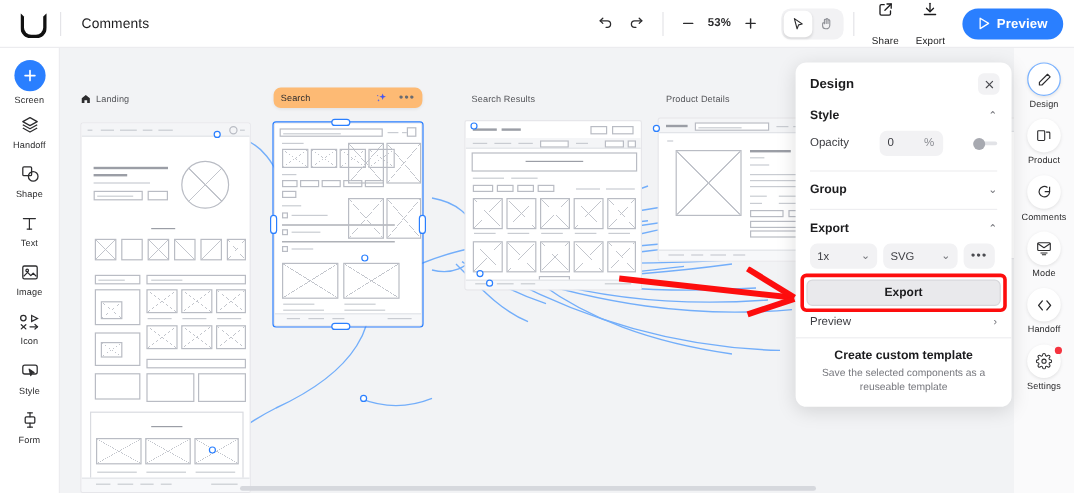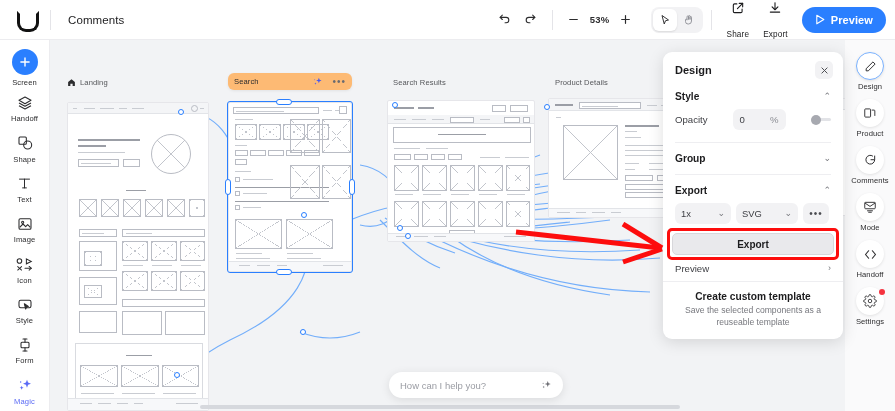--- a/index.html
+++ b/index.html
@@ -347,30 +347,20 @@
             <rect x="6" y="8" width="12" height="8" rx="1.5"></rect>
             <line x1="12" y1="3" x2="12" y2="8"></line>
             <line x1="12" y1="16" x2="12" y2="21"></line>
             <line x1="9" y1="3" x2="15" y2="3"></line>
             <line x1="9" y1="21" x2="15" y2="21"></line>
           </svg>
       </div>
       <div class="rail-lb">Form</div>
     </div>
 
-    <div class="rail-item magic">
-      <div class="rail-ico">
-        <svg width="16" height="16" viewBox="0 0 24 24" fill="#5b6bf5">
-            <path d="M15 4l1.6 4.4L21 10l-4.4 1.6L15 16l-1.6-4.4L9 10l4.4-1.6z"></path>
-            <path d="M7 13l.9 2.3L10 16l-2.1.8L7 19l-.9-2.2L4 16l2.1-.7z"></path>
-            <circle cx="5.5" cy="7.5" r="1.1"></circle>
-          </svg>
-      </div>
-      <div class="rail-lb">Magic</div>
-    </div>
   </div>
 
   <div class="canvas">
 
     <svg class="conn-layer">
       <g fill="none" stroke="#73aefa" stroke-width="1.15">
         <path d="M132,72 C180,72 185,118 200,150 C215,182 250,178 300,178"></path>
         <path d="M253,185 C270,230 245,270 180,300 C150,315 135,330 125,337"></path>
         <path d="M310,125 C340,130 345,150 355,160"></path>
         <path d="M310,185 C330,190 340,180 350,172"></path>
@@ -638,28 +628,20 @@
     <div class="handle" style="left:128px; top:69px;"></div>
     <div class="handle" style="left:251px; top:172px;"></div>
     <div class="handle" style="left:250px; top:289px;"></div>
     <div class="handle" style="left:347px; top:185px;"></div>
     <div class="handle" style="left:342px; top:62px;"></div>
     <div class="handle" style="left:355px; top:193px;"></div>
     <div class="handle" style="left:494px; top:64px;"></div>
     <div class="handle" style="left:124px; top:332px;"></div>
     <div class="handle" style="left:641px; top:170px;"></div>
 
-    <div class="chatbar">
-      <input value="" placeholder="How can I help you?" style="">
-      <svg width="12" height="12" viewBox="0 0 24 24" fill="#6d6e74">
-          <path d="M15.5 4l1.6 4.4L21.5 10l-4.4 1.6L15.5 16l-1.6-4.4L9.5 10l4.4-1.6z"></path>
-          <path d="M7.5 13.5l.7 1.9L10 16l-1.8.6L7.5 18.5l-.7-1.9L5 16l1.8-.6z"></path>
-          <circle cx="6.3" cy="8.6" r="1"></circle>
-        </svg>
-    </div>
 
     <div class="hscroll"></div>
   </div>
 
   <div class="panel">
     <div class="panel-head">
       <span class="panel-title">Design</span>
       <div class="panel-x">
         <svg width="9" height="9" viewBox="0 0 24 24" fill="none" stroke="currentColor" stroke-width="2.6" stroke-linecap="round">
             <line x1="5" y1="5" x2="19" y2="19"></line>

